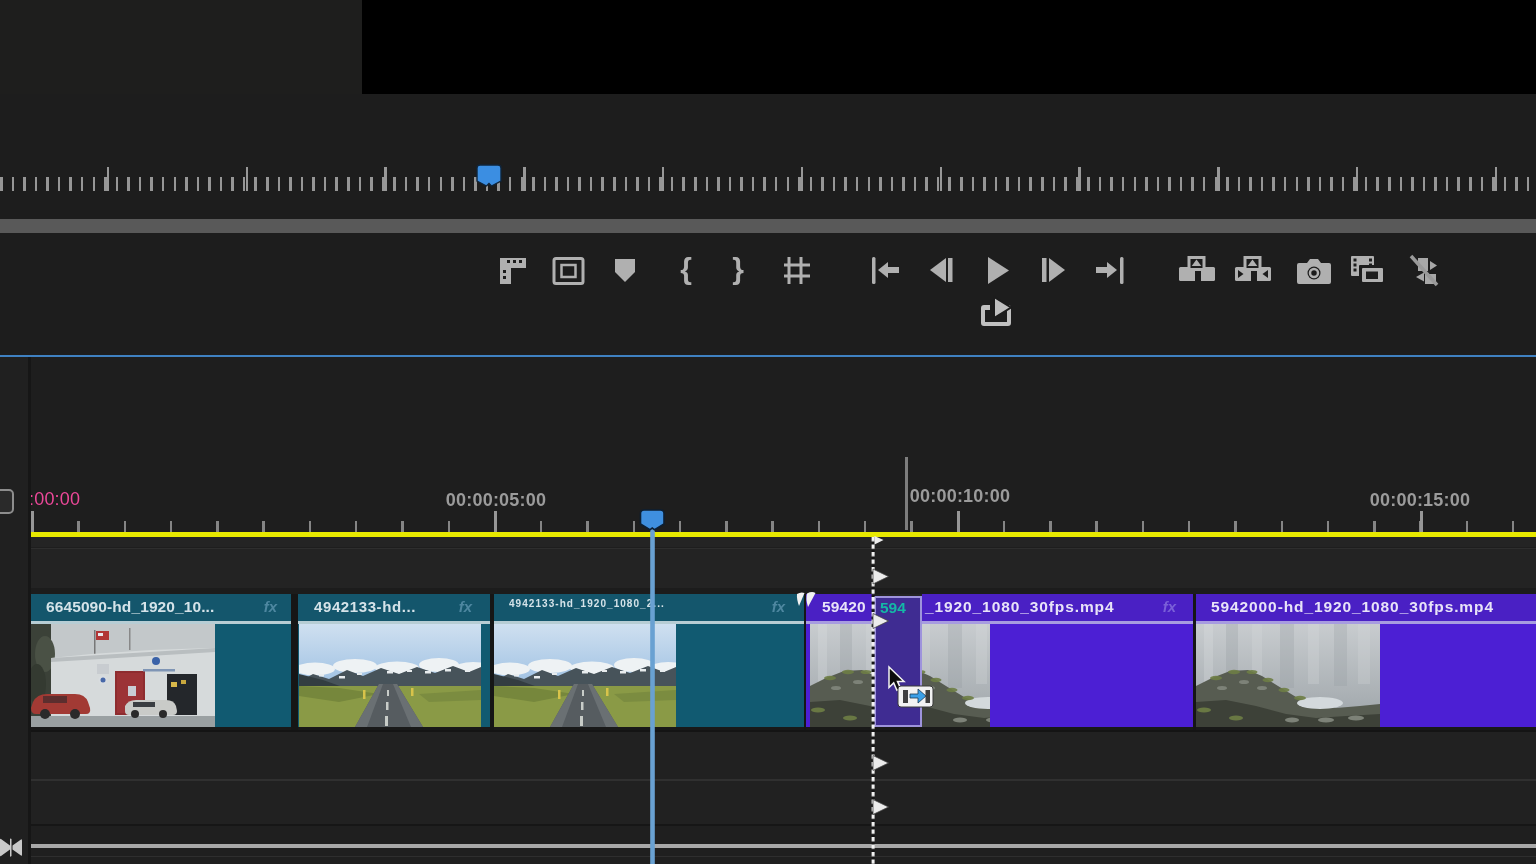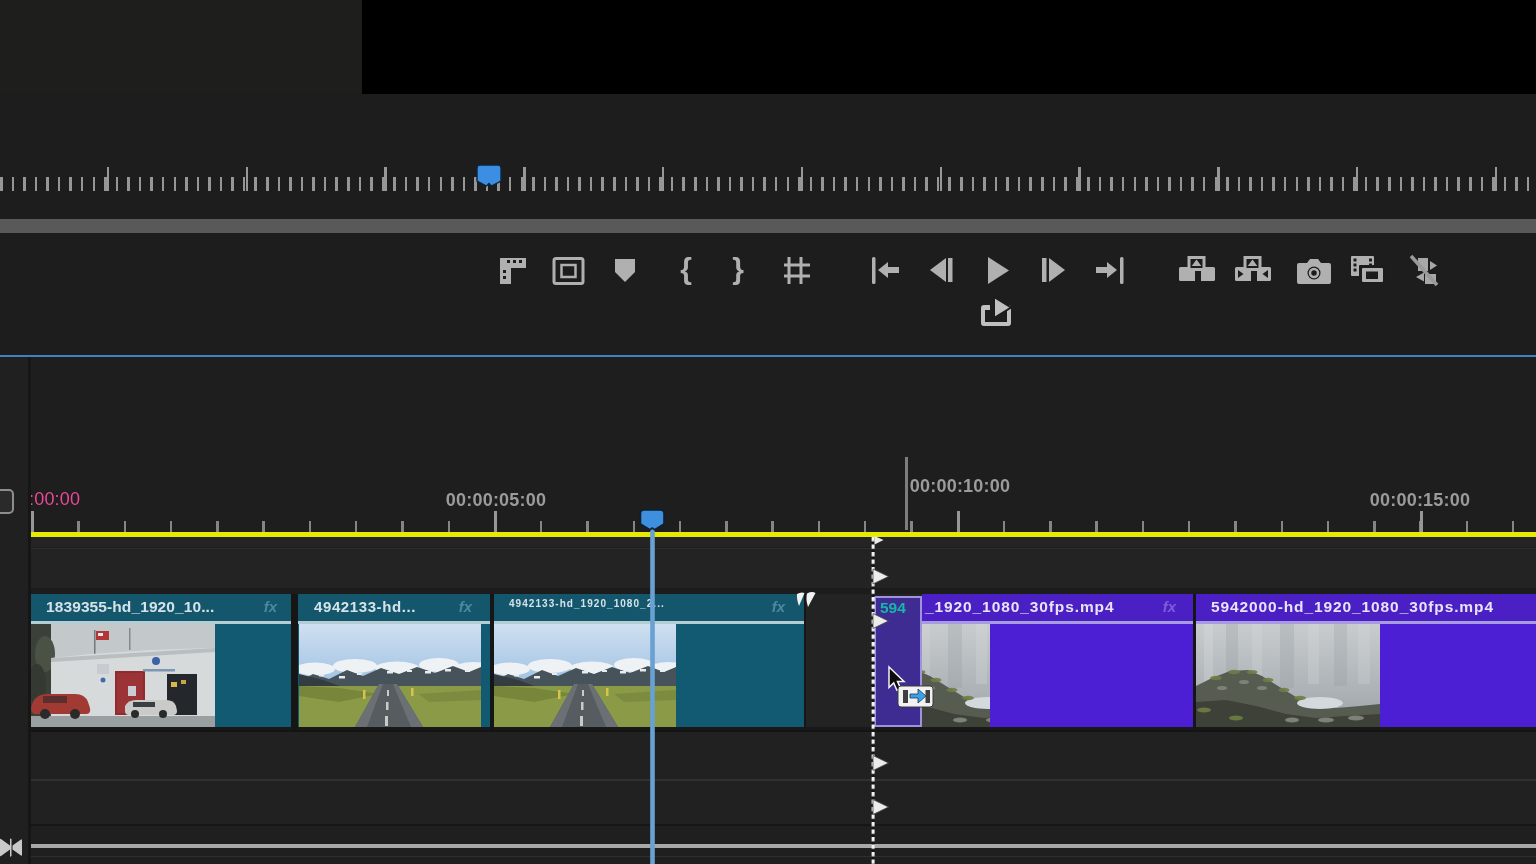--- a/index.html
+++ b/index.html
@@ -131,21 +131,21 @@
   <div class="abs" style="left:0;top:732px;width:1536px;height:47px;background:#212121;"></div>
   <div class="abs" style="left:0;top:779px;width:1536px;height:2px;background:#303030;"></div>
   <div class="abs" style="left:0;top:781px;width:1536px;height:43px;background:#212121;"></div>
   <div class="abs" style="left:0;top:824px;width:1536px;height:2px;background:#161616;"></div>
   <div class="abs" style="left:0;top:826px;width:1536px;height:38px;background:#1f1f1f;"></div>
   <div class="abs" style="left:31px;top:844px;width:1505px;height:4px;background:#a8a8a8;"></div>
   <div class="abs" style="left:0;top:856px;width:1536px;height:1px;background:#2e2e2e;"></div>
 
   <div class="abs" style="left:29px;top:489px;font-size:18px;font-weight:normal;color:#ec4899;letter-spacing:0.2px;white-space:nowrap;">:00:00</div>
   <div class="abs" style="left:496px;top:490px;font-size:18px;font-weight:bold;color:#9b9b9b;letter-spacing:0.2px;white-space:nowrap;transform:translateX(-50%);">00:00:05:00</div>
-  <div class="abs" style="left:960px;top:476px;font-size:18px;font-weight:bold;color:#9b9b9b;letter-spacing:0.2px;white-space:nowrap;transform:translateX(-50%);">00:00:10:00</div>
+  <div class="abs" style="left:960px;top:486px;font-size:18px;font-weight:bold;color:#9b9b9b;letter-spacing:0.2px;white-space:nowrap;transform:translateX(-50%);">00:00:10:00</div>
   <div class="abs" style="left:1420px;top:490px;font-size:18px;font-weight:bold;color:#9b9b9b;letter-spacing:0.2px;white-space:nowrap;transform:translateX(-50%);text-align:right;">00:00:15:00</div>
 
   <div class="abs" style="left:31px;top:521px;width:1505px;height:11px;
     background:repeating-linear-gradient(90deg,#858585 0px,#858585 2.4px,transparent 2.4px,transparent 46.28px);"></div>
   <div class="abs" style="left:31px;top:511px;width:2.6px;height:21px;background:#979797;"></div>
   <div class="abs" style="left:494px;top:511px;width:2.6px;height:21px;background:#979797;"></div>
   <div class="abs" style="left:957px;top:511px;width:2.6px;height:21px;background:#979797;"></div>
   <div class="abs" style="left:1420px;top:511px;width:2.6px;height:21px;background:#979797;"></div>
 
   <div class="abs" style="left:905px;top:457px;width:3px;height:73px;background:#7d7d7d;"></div>
@@ -275,21 +275,21 @@
 
   <div class="abs" style="left:291px;top:594px;width:7px;height:136px;background:#161616;"></div>
   <div class="abs" style="left:490px;top:594px;width:4px;height:136px;background:#161616;"></div>
   <div class="abs" style="left:804px;top:594px;width:2px;height:136px;background:#161616;"></div>
   <div class="abs" style="left:1193px;top:594px;width:3px;height:136px;background:#161616;"></div>
 
   <div class="abs" style="left:31px;top:594px;width:260px;height:133px;">
     <div style="position:absolute;left:0;top:0;width:100%;height:27px;background:#14566c;"></div>
     <div style="position:absolute;left:0;top:27px;width:100%;height:3px;background:#b7cdd4;"></div>
     <div style="position:absolute;left:0;top:30px;width:100%;height:103px;background:#115a71;"></div>
-    <div style="position:absolute;left:15px;top:3.5px;font-size:15.5px;font-weight:bold;letter-spacing:0.1px;color:#d5e3e9;white-space:nowrap;">1839355-hd_1920_10...</div>
+    <div style="position:absolute;left:15px;top:3.5px;font-size:15.5px;font-weight:bold;letter-spacing:0.1px;color:#d5e3e9;white-space:nowrap;">6645090-hd_1920_10...</div>
     <div style="position:absolute;right:14px;top:4px;font-size:15px;font-style:italic;font-weight:bold;color:#4e87a0;">fx</div>
     <svg style="position:absolute;left:0;top:30px;" width="184" height="103">
         <use href="#bldg"></use>
       </svg>
   </div>
 
   <div class="abs" style="left:298px;top:594px;width:192px;height:133px;">
     <div style="position:absolute;left:0;top:0;width:100%;height:27px;background:#14566c;"></div>
     <div style="position:absolute;left:0;top:27px;width:100%;height:3px;background:#b7cdd4;"></div>
     <div style="position:absolute;left:0;top:30px;width:100%;height:103px;background:#115a71;"></div>
@@ -304,20 +304,29 @@
     <div style="position:absolute;left:0;top:0;width:100%;height:27px;background:#14566c;"></div>
     <div style="position:absolute;left:0;top:27px;width:100%;height:3px;background:#b7cdd4;"></div>
     <div style="position:absolute;left:0;top:30px;width:100%;height:103px;background:#115a71;"></div>
     <div style="position:absolute;left:15px;top:3.5px;font-size:10px;font-weight:bold;letter-spacing:1.05px;color:#d5e3e9;white-space:nowrap;">4942133-hd_1920_1080_2...</div>
     <div style="position:absolute;right:19px;top:4px;font-size:15px;font-style:italic;font-weight:bold;color:#4e87a0;">fx</div>
     <svg style="position:absolute;left:0;top:30px;" width="182" height="103">
         <use href="#road"></use>
       </svg>
   </div>
 
+  <div class="abs" style="left:806px;top:594px;width:68px;height:133px;">
+    <div style="position:absolute;left:0;top:0;width:100%;height:27px;background:#4a20c4;"></div>
+    <div style="position:absolute;left:0;top:27px;width:100%;height:3px;background:#a79ce0;"></div>
+    <div style="position:absolute;left:0;top:30px;width:100%;height:103px;background:#4c1fd4;"></div>
+    <div style="position:absolute;left:16px;top:3.5px;font-size:15.5px;font-weight:bold;letter-spacing:0.1px;color:#e8e3f8;white-space:nowrap;">59420</div>
+    <svg style="position:absolute;left:4px;top:30px;" width="64" height="103" viewBox="0 0 64 103" preserveAspectRatio="none">
+        <use href="#wf" width="184" height="103"></use>
+      </svg>
+  </div>
 
   <div class="abs" style="left:922px;top:594px;width:271px;height:133px;">
     <div style="position:absolute;left:0;top:0;width:100%;height:27px;background:#4a20c4;"></div>
     <div style="position:absolute;left:0;top:27px;width:100%;height:3px;background:#a79ce0;"></div>
     <div style="position:absolute;left:0;top:30px;width:100%;height:103px;background:#4c1fd4;"></div>
     <div style="position:absolute;left:3px;top:3.5px;font-size:15.5px;font-weight:bold;letter-spacing:0.1px;color:#e8e3f8;white-space:nowrap;letter-spacing:0.9px;">_1920_1080_30fps.mp4</div>
     <div style="position:absolute;right:17px;top:4px;font-size:15px;font-style:italic;font-weight:bold;color:#7a5fd8;">fx</div>
     <svg style="position:absolute;left:0;top:30px;" width="68" height="103" viewBox="58 0 68 103" preserveAspectRatio="none">
         <use href="#wf" width="184" height="103"></use>
       </svg>

